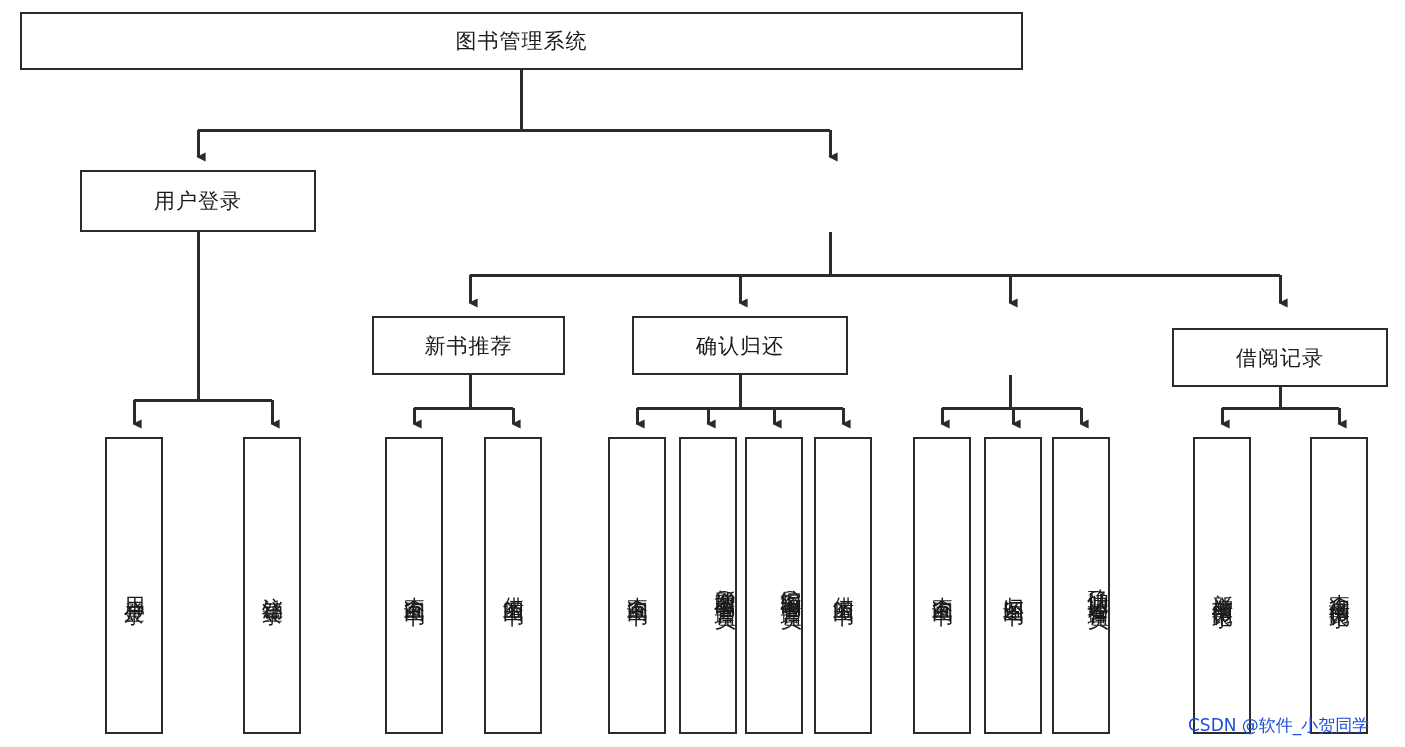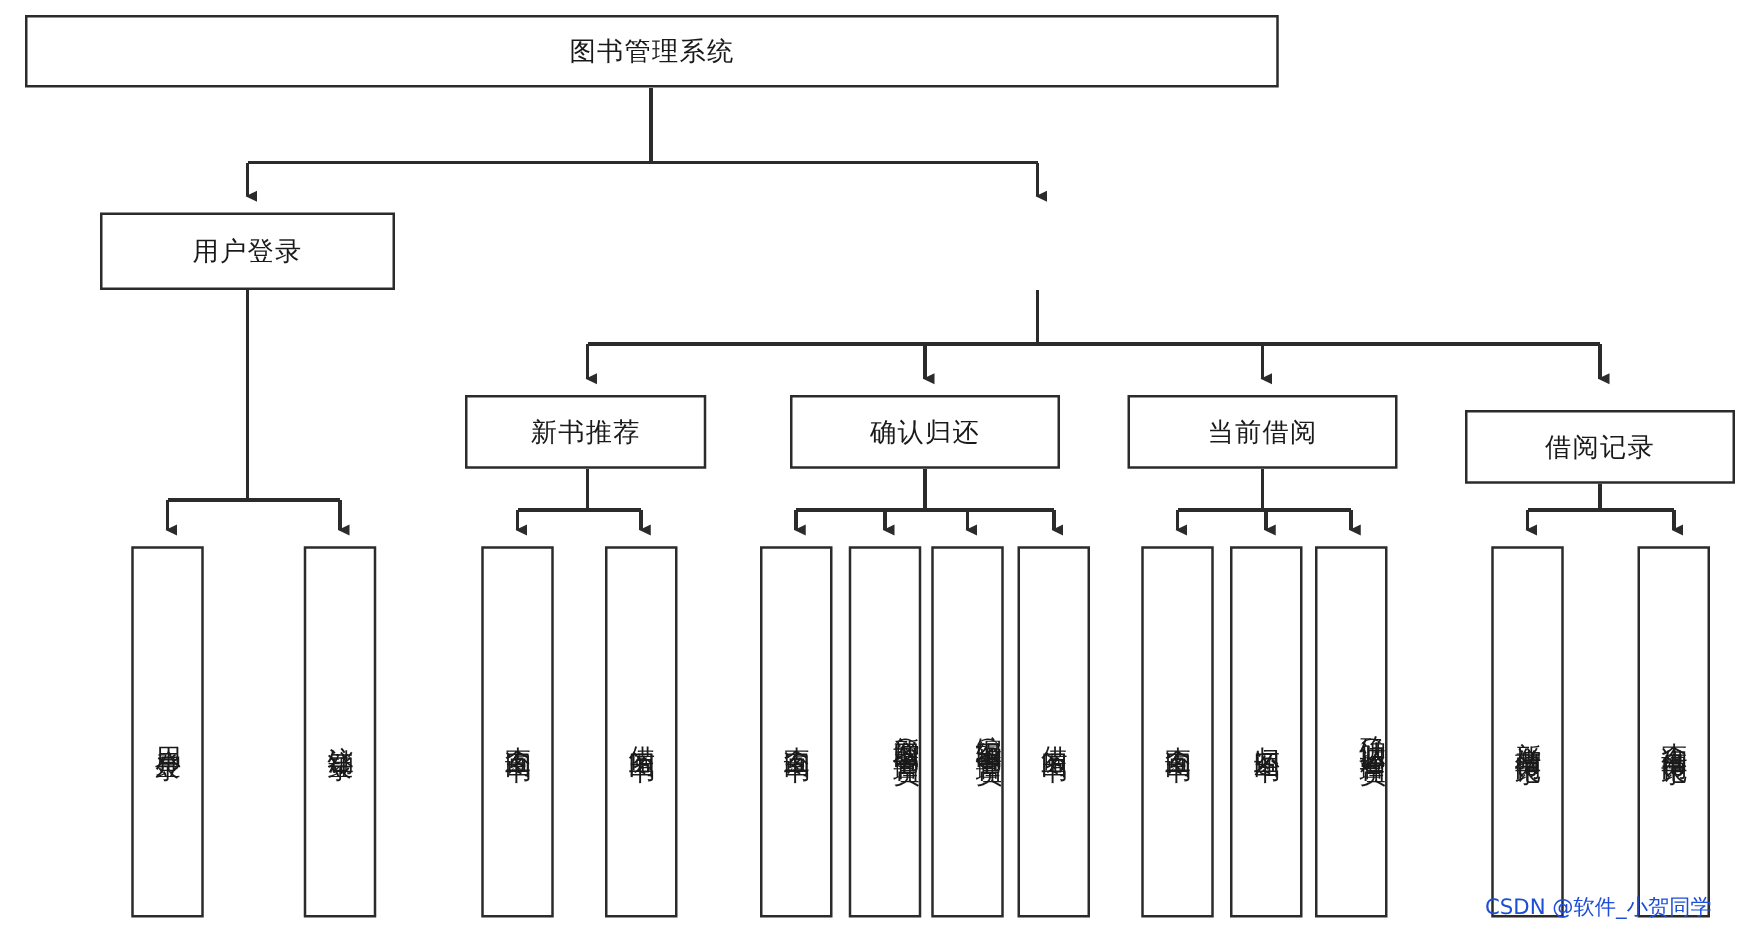--- a/index.html
+++ b/index.html
@@ -126,23 +126,20 @@
   <div class="node h" id="l2-0" style="left: 80px; top: 170px; width: 236px; height: 62px;">
     <span>用户登录</span>
   </div>
 
   <div class="node h" id="l3-0" style="left: 372px; top: 316px; width: 193px; height: 59px;">
     <span>新书推荐</span>
   </div>
   <div class="node h" id="l3-1" style="left: 632px; top: 316px; width: 216px; height: 59px;">
     <span>确认归还</span>
   </div>
-  <div class="node h" id="l3-2" style="left: 902px; top: 316px; width: 216px; height: 59px;">
-    <span>当前借阅</span>
-  </div>
   <div class="node h" id="l3-3" style="left: 1172px; top: 328px; width: 216px; height: 59px;">
     <span>借阅记录</span>
   </div>
 
   <div class="node v" id="leaf-0" style="left: 105px; top: 437px; width: 58px; height: 297px;">
     <span class="vtext">用户登录</span>
   </div>
   <div class="node v" id="leaf-1" style="left: 243px; top: 437px; width: 58px; height: 297px;">
     <span class="vtext">注销登录</span>
   </div>

